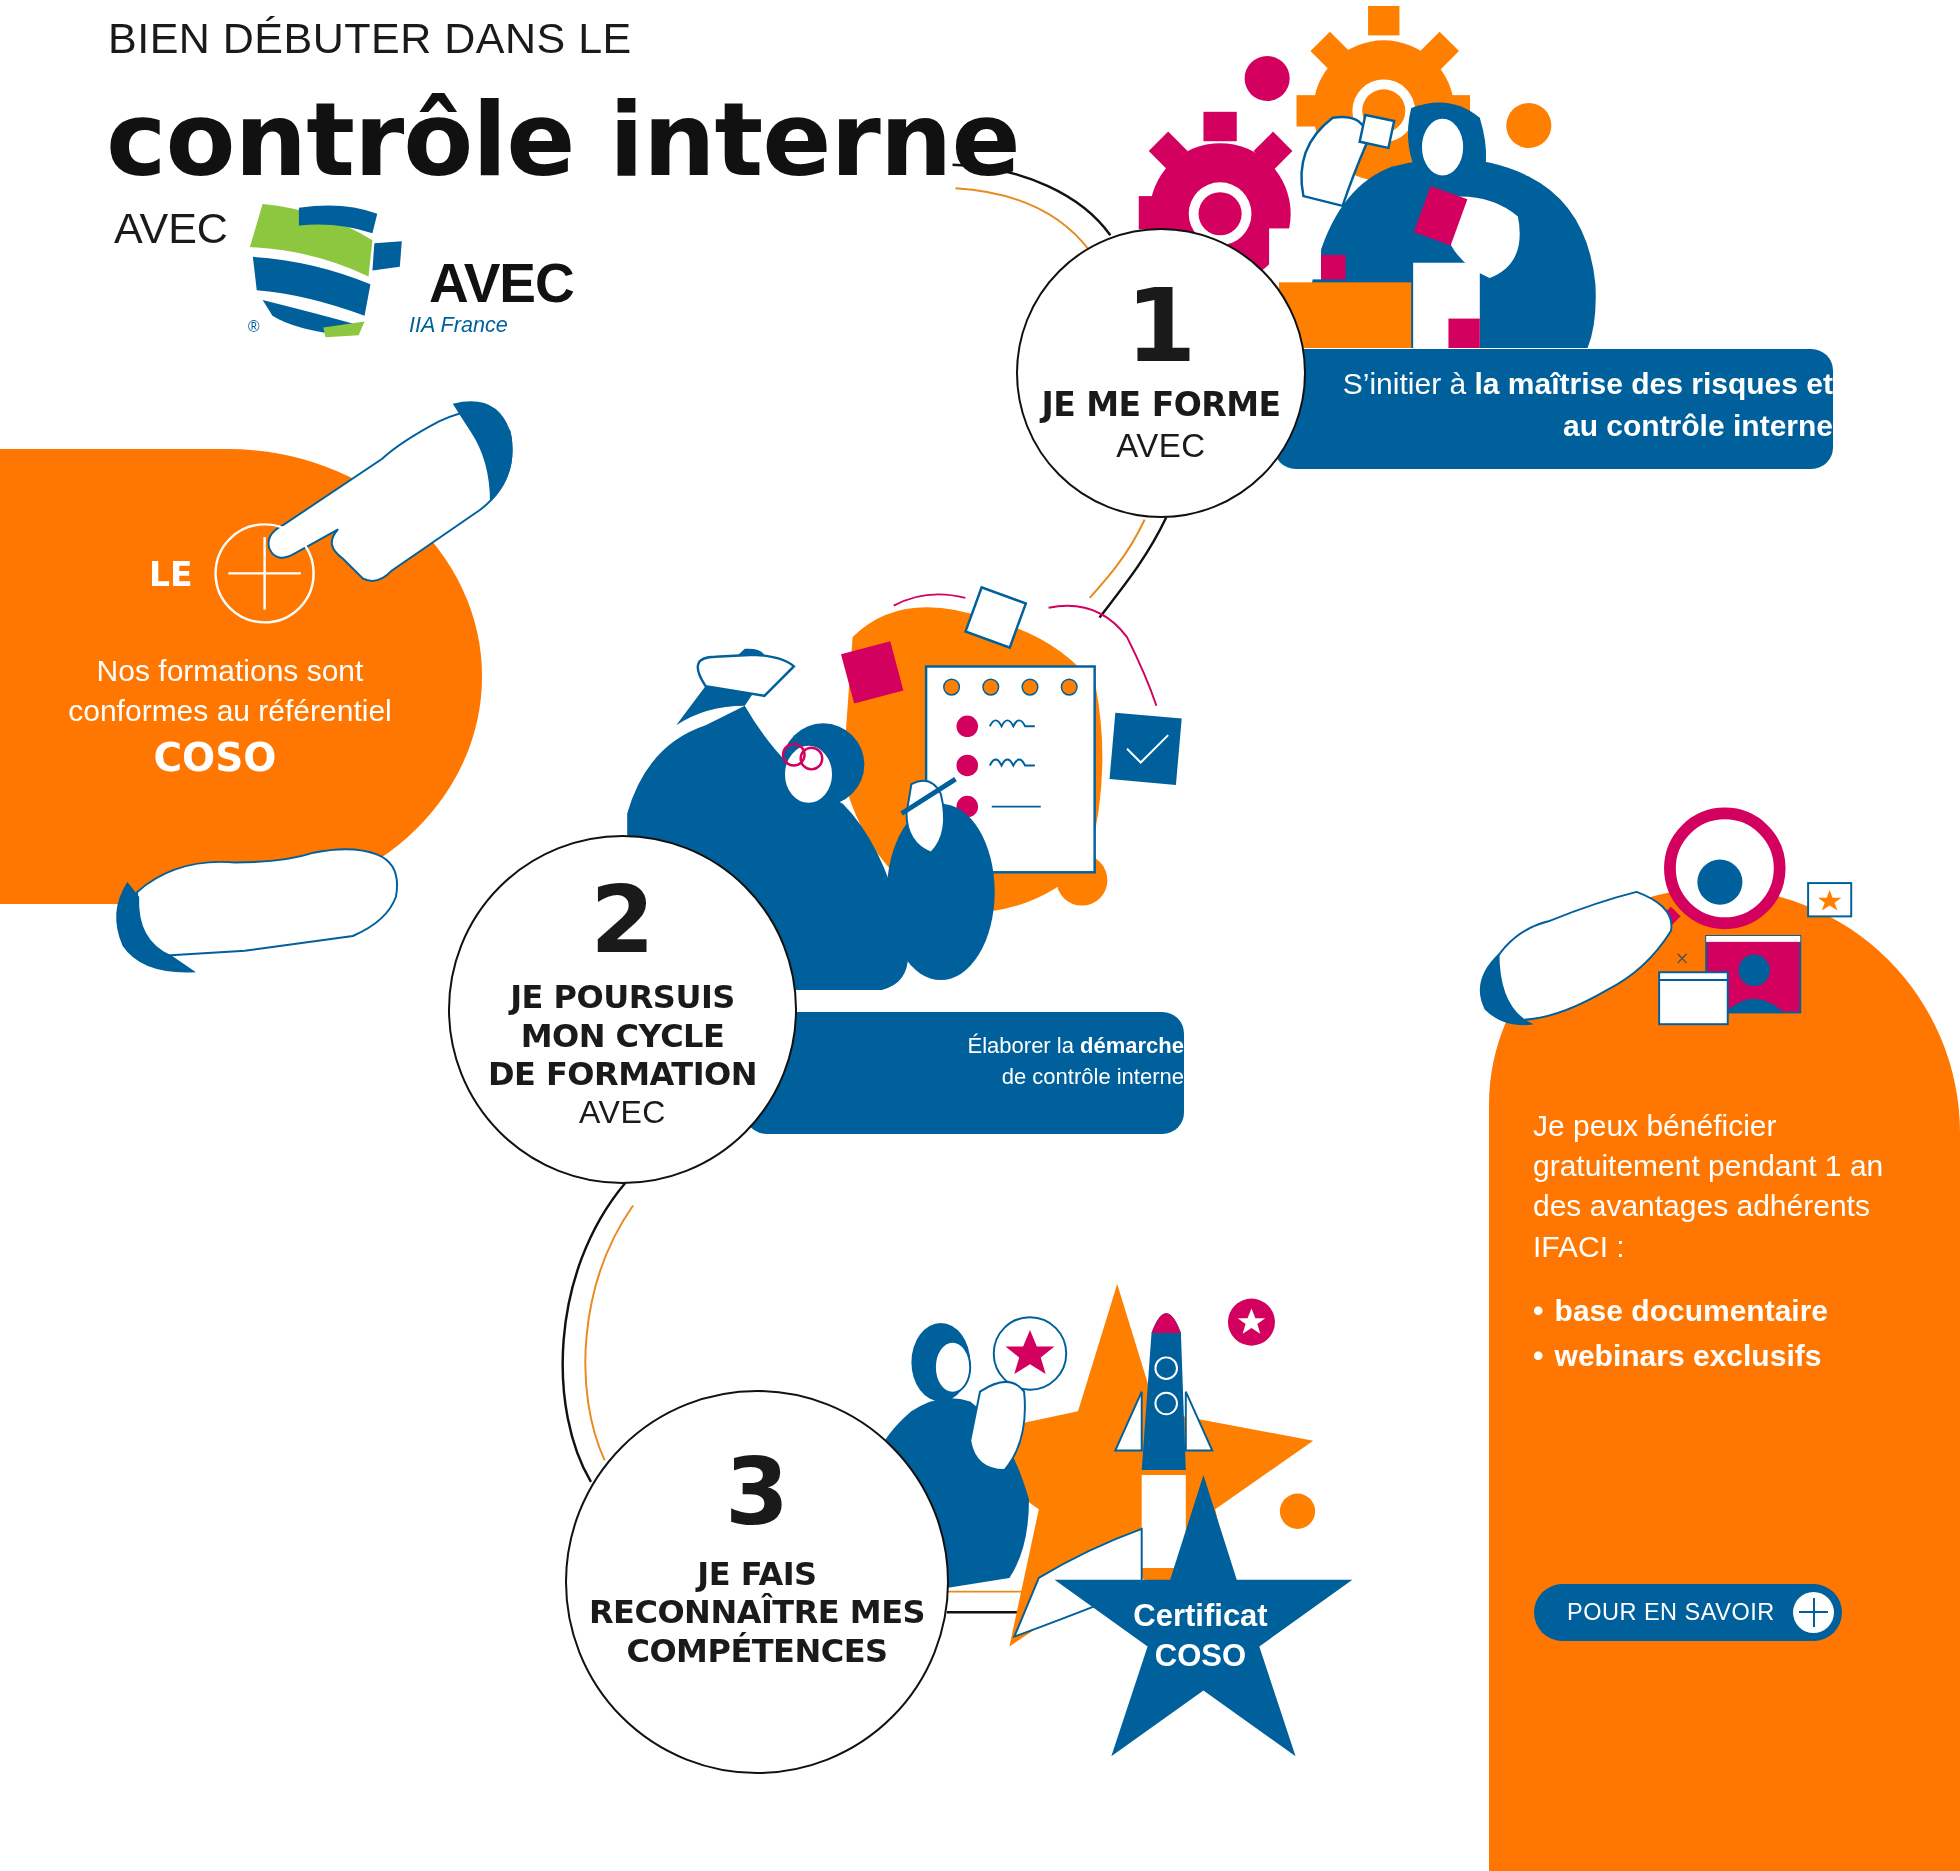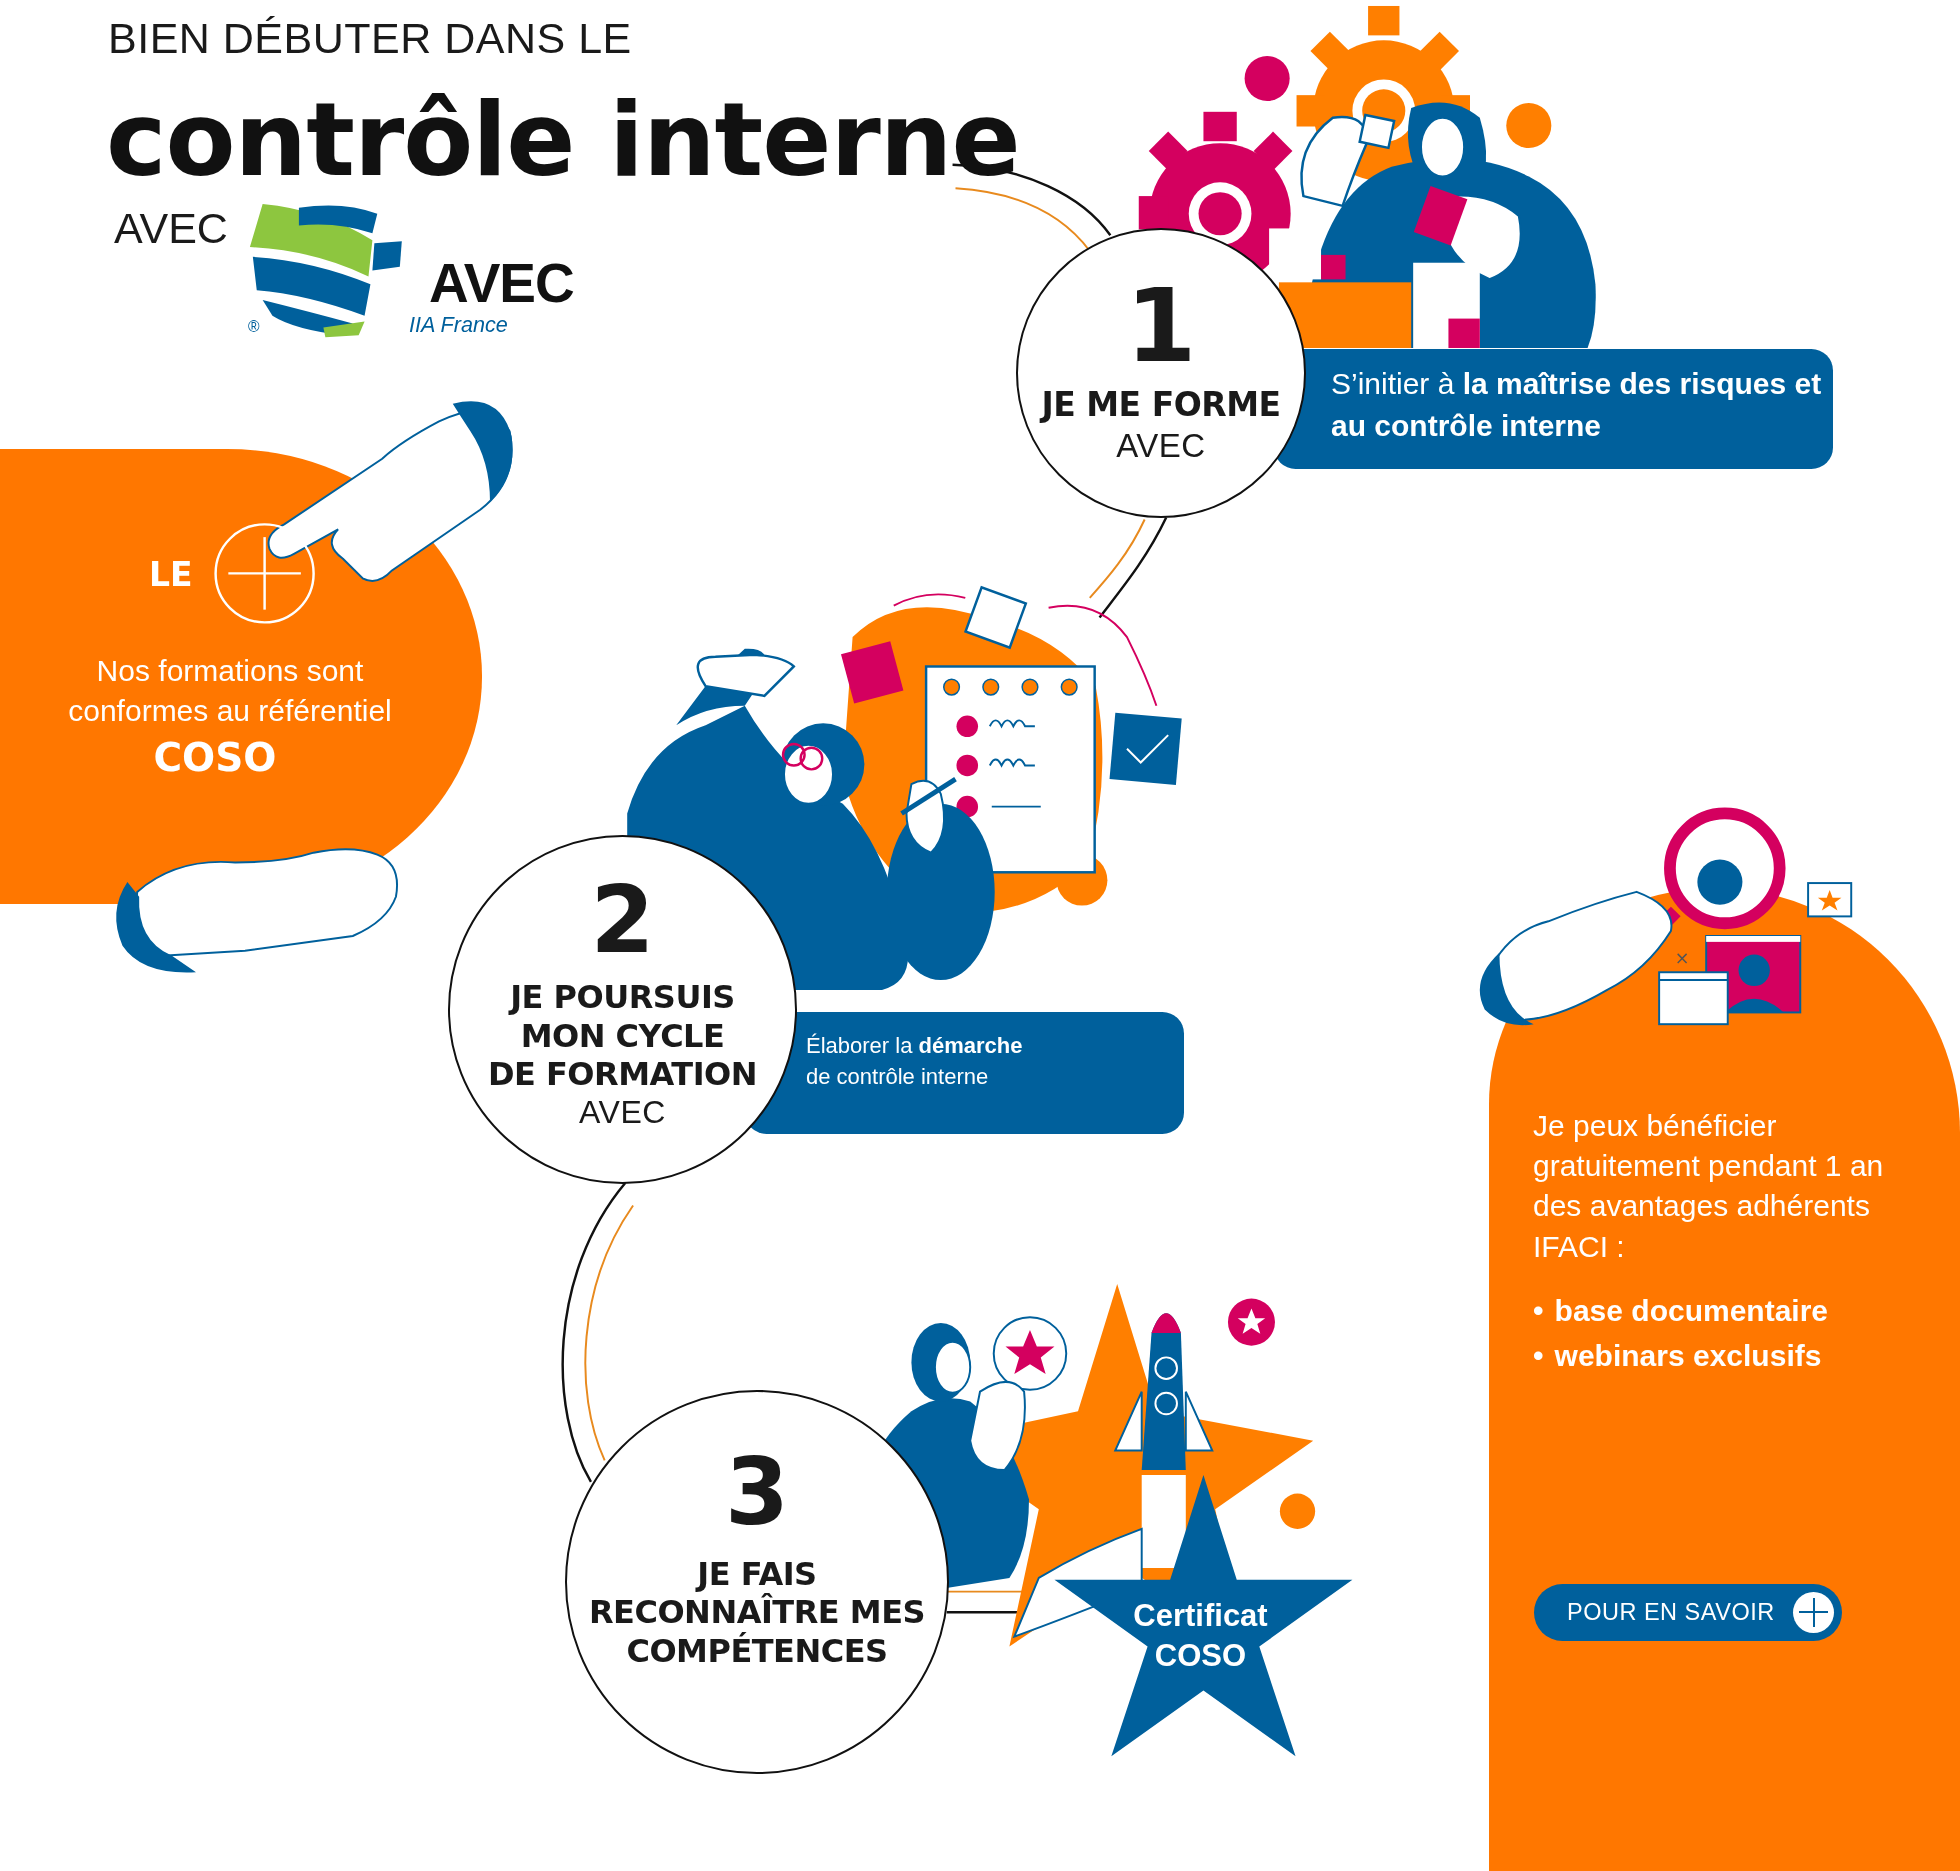--- a/index.html
+++ b/index.html
@@ -28,20 +28,21 @@
     text-align: center;
   }
   .step-num { font-family: "DejaVu Sans", sans-serif; font-weight: 900; color: #1a1a1a; line-height: 1; }
   .step-title { font-weight: 900; font-family: "DejaVu Sans", sans-serif; color: #1a1a1a; line-height: 1.2; letter-spacing: -0.5px; }
   .step-avec { font-weight: 400; color: #1a1a1a; letter-spacing: 0.5px; }
 
   
   .pill {
     position: absolute; background: #00609c; color: #fff; border-radius: 21.6px;
     box-sizing: border-box;
+    text-align: right;
   }
   .pill .light { font-weight: 300; }
   .pill .bold { font-weight: 800; }
 
   
   .left-panel { left: 0; top: 449px; width: 482px; height: 455px; background: #ff7700; border-radius: 0 255px 255px 0 / 0 227px 227px 0; }
   .le-label { left: 149px; top: 555px; font-size: 33px; font-weight: 900; color: #fff; font-family: "DejaVu Sans", sans-serif; }
   .left-text { left: 29px; top: 651px; width: 402px; text-align: center; font-size: 30px; color: #fff; line-height: 1.34; font-weight: 300; }
   .left-coso { left: 29px; top: 733px; width: 372px; text-align: center; font-size: 39px; font-weight: 900; color: #fff; font-family: "DejaVu Sans", sans-serif; }
 

